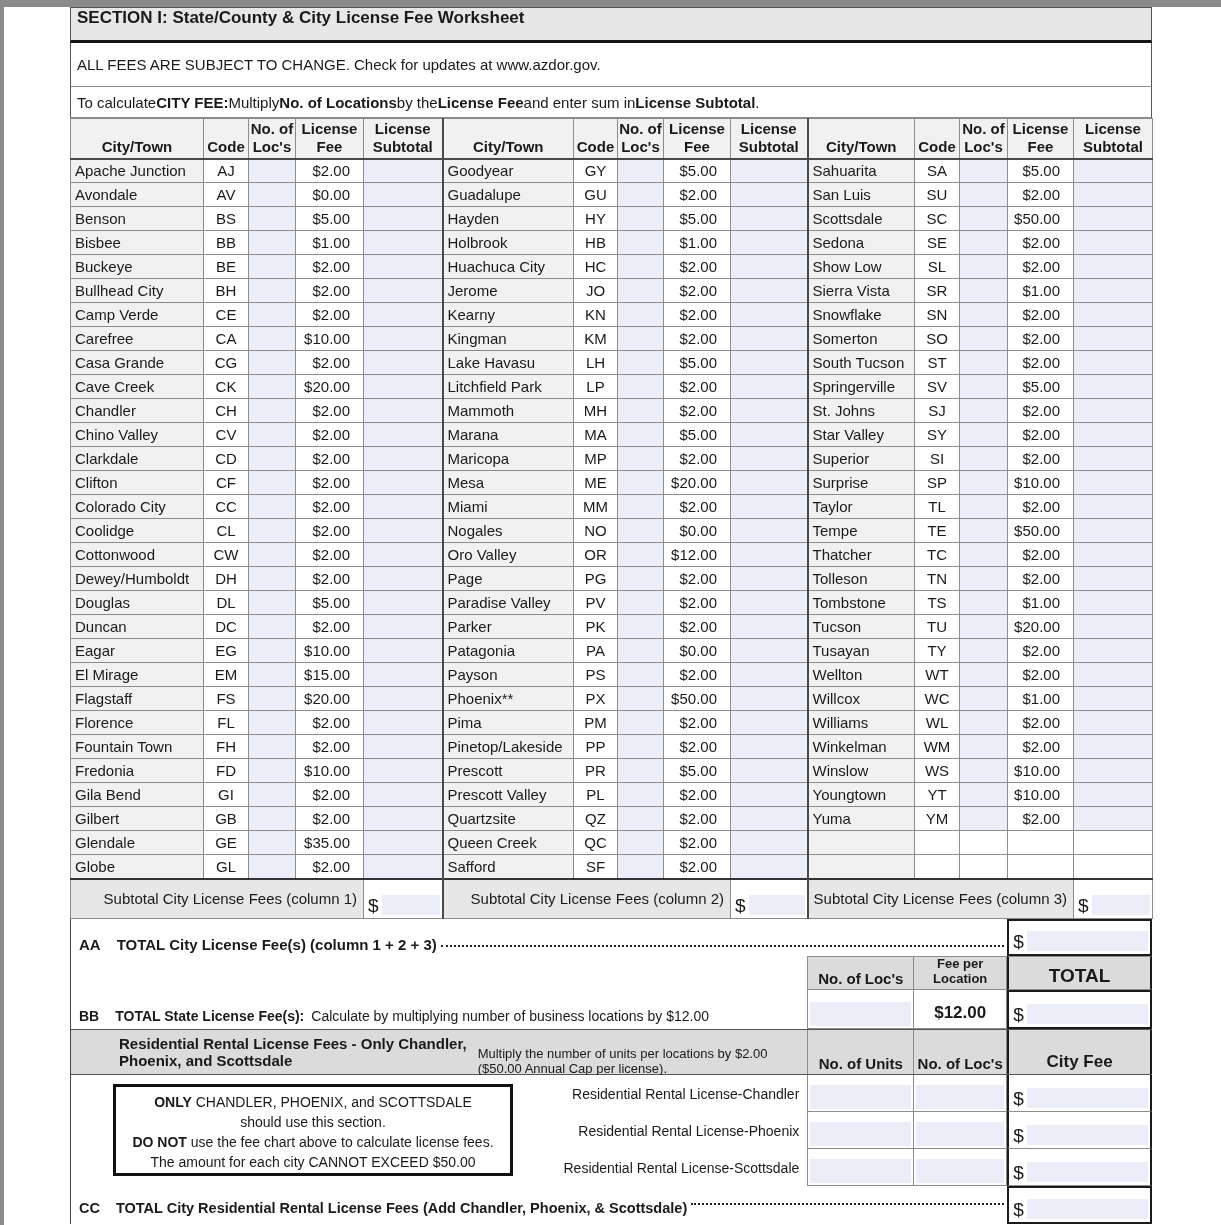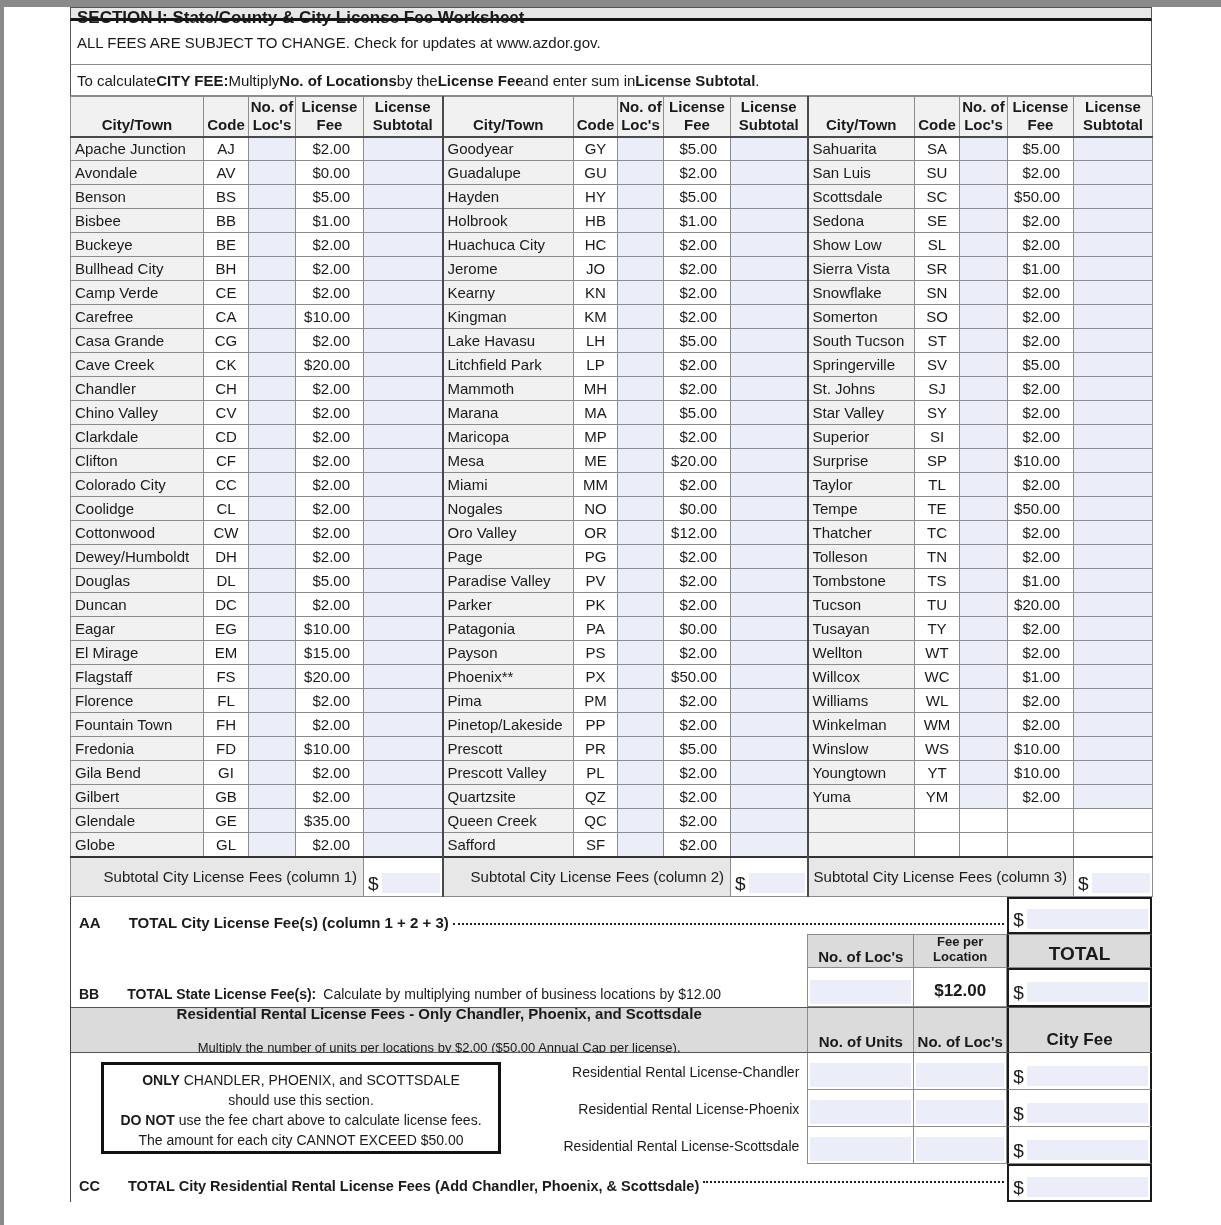--- a/index.html
+++ b/index.html
@@ -8,21 +8,21 @@
     width:1221px; height:1225px; overflow:hidden; position:relative;
     font-family:"Liberation Sans","DejaVu Sans",sans-serif; color:#1a1a1a;
   }
   .edge-top  { position:absolute; left:0; top:0; width:1221px; height:7px;  background:#8a8a8a; }
   .edge-left { position:absolute; left:0; top:0; width:4px;  height:1225px; background:#8a8a8a; }
 
   .content { position:absolute; left:70px; top:7px; width:1082px; }
 
   
   .titlebar {
-    height:14px; background:#e7e7e7; border:1px solid #555; border-bottom:3px solid #151515;
+    height:36px; background:#e7e7e7; border:1px solid #555; border-bottom:3px solid #151515;
     font-weight:bold; font-size:17px; padding-left:6px; line-height:20px;
   }
   .box {
     border-left:1px solid #555; border-right:1px solid #555; border-bottom:1px solid #8c8c8c;
     background:#fff; display:flex; align-items:center; padding-left:6px; font-size:15px;
   }
   .notice { height:44px; }
   .instr  { height:31px; }
 
   
@@ -52,21 +52,21 @@
   td.sub-cash { background:#fff; border:2px solid #1a1a1a; padding:0 2px; }
   .cashline { display:flex; align-items:flex-end; height:100%; padding-bottom:3px; }
   .cur { font-size:19px; line-height:1; padding:0 1px 0 2px; }
   .cashfill { flex:1; height:20px; background:#ebeef8; margin-left:2px; }
 
   
   .lower { border-left:1px solid #444; }
   .row-aa { display:flex; height:37px; background:#fff; }
   .aa-label { width:937px; display:flex; align-items:flex-end; padding:0 0 3px 8px;
     font-weight:bold; font-size:15px; }
-  .prefix { margin-right:28px; }
+  .prefix { margin-right:16px; }
   .dots { flex:1; border-bottom:2px dotted #222; margin:0 3px 6px 4px; }
   .cashbox { width:145px; border:2px solid #1a1a1a; background:#fff; display:flex; flex-direction:column; }
   .cashbox .topwhite { height:11px; }
   .cashbox .cashline { flex:1; padding:0 2px 3px 2px; }
 
   .row-bbhead { display:flex; height:34px; }
   .bb-spacer { width:737px; background:#fff; }
   .hcell { background:#dbdbdb; border:1px solid #8c8c8c; border-left:none; display:flex;
     align-items:flex-end; justify-content:center; font-weight:bold; padding-bottom:2px;
     text-align:center; white-space:pre-line; line-height:1.15; }
@@ -81,40 +81,40 @@
     display:flex; flex-direction:column; }
   .cell .topwhite { height:12px; }
   .inputband { flex:1; background:#ebeef8; margin:0 2px 2px 2px; }
   .bb-locs { width:107px; border-left:1px solid #8c8c8c; }
   .bb-fpl  { width:93px; justify-content:flex-end; align-items:center; font-weight:bold;
     font-size:17px; padding-bottom:5px; }
   .bb-total{ width:145px; border:2px solid #1a1a1a; }
   .bb-total .cashline { flex:1; padding:0 2px 3px 2px; }
 
   .res-head { display:flex; height:46px; background:#dbdbdb; border-top:1px solid #555; border-bottom:1px solid #555; }
-  .res-title-wrap { width:737px; display:flex; flex-direction:column; align-items:center; justify-content:center; }
+  .res-title-wrap { width:737px; display:flex; flex-direction:row; align-items:center; justify-content:center;padding-left:48px; }
   .res-title { font-weight:bold; font-size:15px; }
   .res-sub   { font-size:13px; margin-top:18px; }
   .res-head .hcell { background:#dbdbdb; border-top:none; border-bottom:none; }
   .hc-units { width:107px; font-size:15px; border-left:1px solid #8c8c8c; }
   .hc-cityfee { width:145px; font-size:17px; border-left:2px solid #1a1a1a; border-right:2px solid #1a1a1a; }
 
   .rental-wrap { position:relative; background:#fff; }
   .rental-row { display:flex; height:37px; }
   .rr-label { width:737px; display:flex; align-items:center; justify-content:flex-end;
     padding-right:8px; font-size:14px; }
   .rr-cell { border-right:1px solid #8c8c8c; border-bottom:1px solid #8c8c8c; display:flex; flex-direction:column; }
   .rr-units { width:107px; border-left:1px solid #8c8c8c; }
   .rr-locs  { width:93px; }
   .rr-fee   { width:145px; border-left:2px solid #1a1a1a; border-right:2px solid #1a1a1a; }
   .rr-cell .topwhite { height:10px; }
   .rr-fee .cashline { flex:1; padding:0 2px 3px 2px; }
 
   .warnbox {
-    position:absolute; left:30px; top:9px; width:400px; height:92px;
+    position:absolute; left:42px; top:9px; width:400px; height:92px;
     border:3px solid #111; background:#fff; text-align:center; font-size:14px;
     line-height:20px; padding-top:5px;
   }
   .warnbox .bold { font-weight:bold; }
 
   .row-cc { display:flex; height:38px; background:#fff; }
   .cc-label { width:937px; display:flex; align-items:flex-end; padding:0 0 8px 8px;
     font-weight:bold; font-size:14.5px; }
   .cc-label .dots { margin-bottom:11px; }
   .row-cc .cashbox .topwhite { height:9px; }

